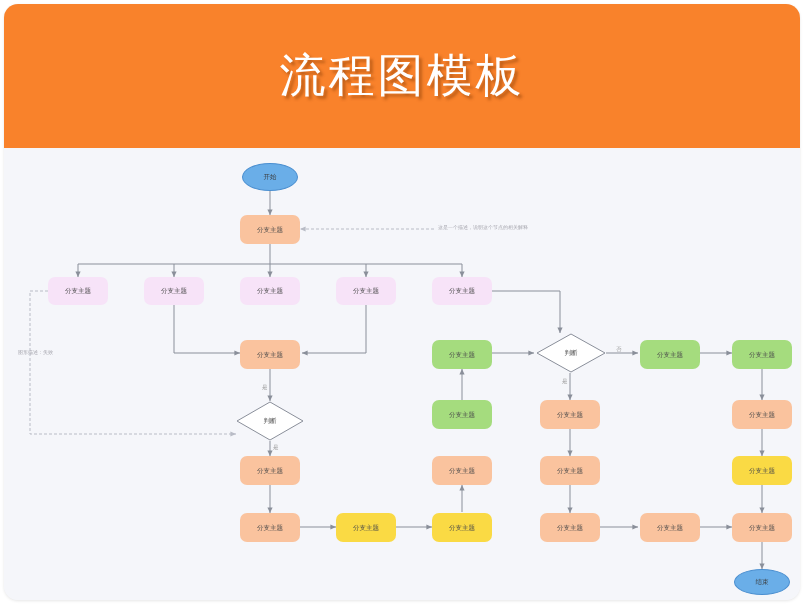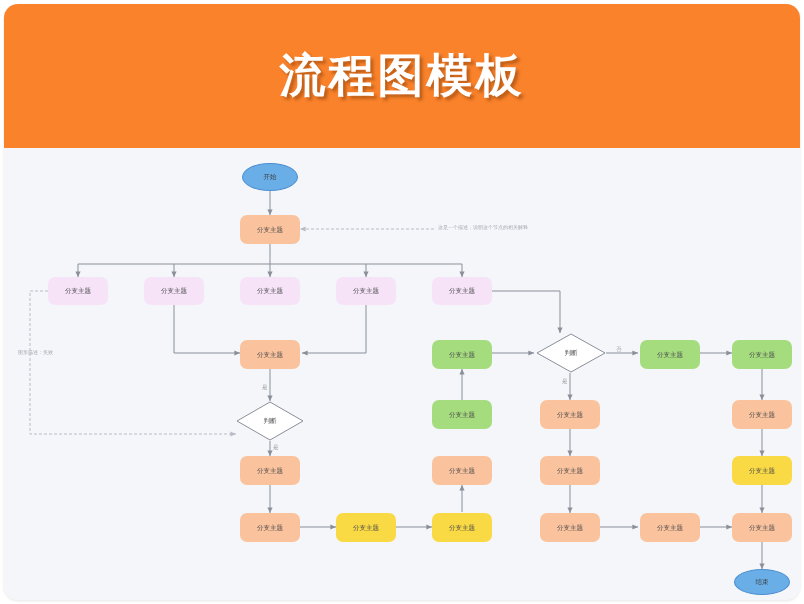--- a/index.html
+++ b/index.html
@@ -32,21 +32,21 @@
     width: 100%;
     height: 144px;
     background: #f9822b;
     display: flex;
     align-items: center;
     justify-content: center;
   }
   #banner-title {
     color: #ffffff;
     font-size: 46px;
-    font-weight: bold;
+    font-weight: normal;
     letter-spacing: 3px;
     text-shadow: 3px 3px 3px rgba(120,50,0,0.45);
     user-select: none;
   }
   #canvas {
     position: absolute;
     left: 0;
     top: 144px;
     width: 796px;
     height: 452px;

